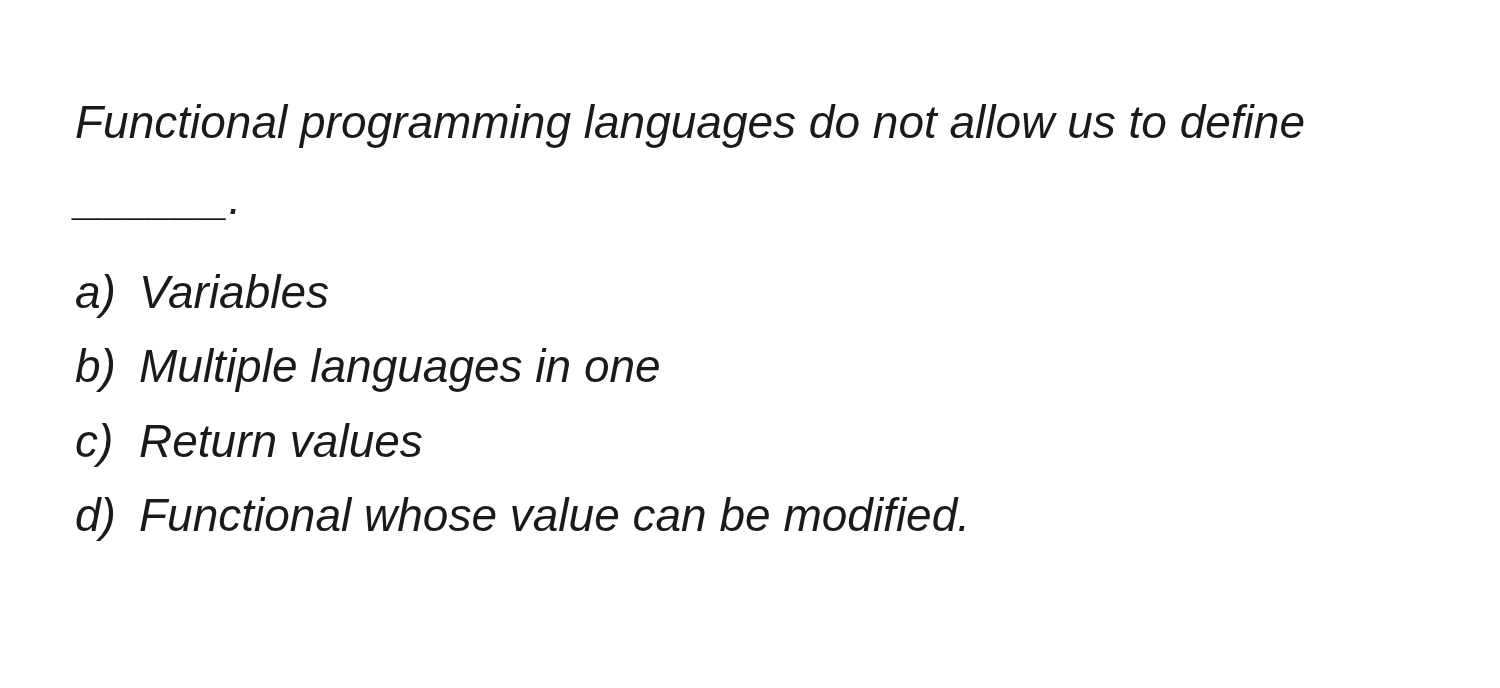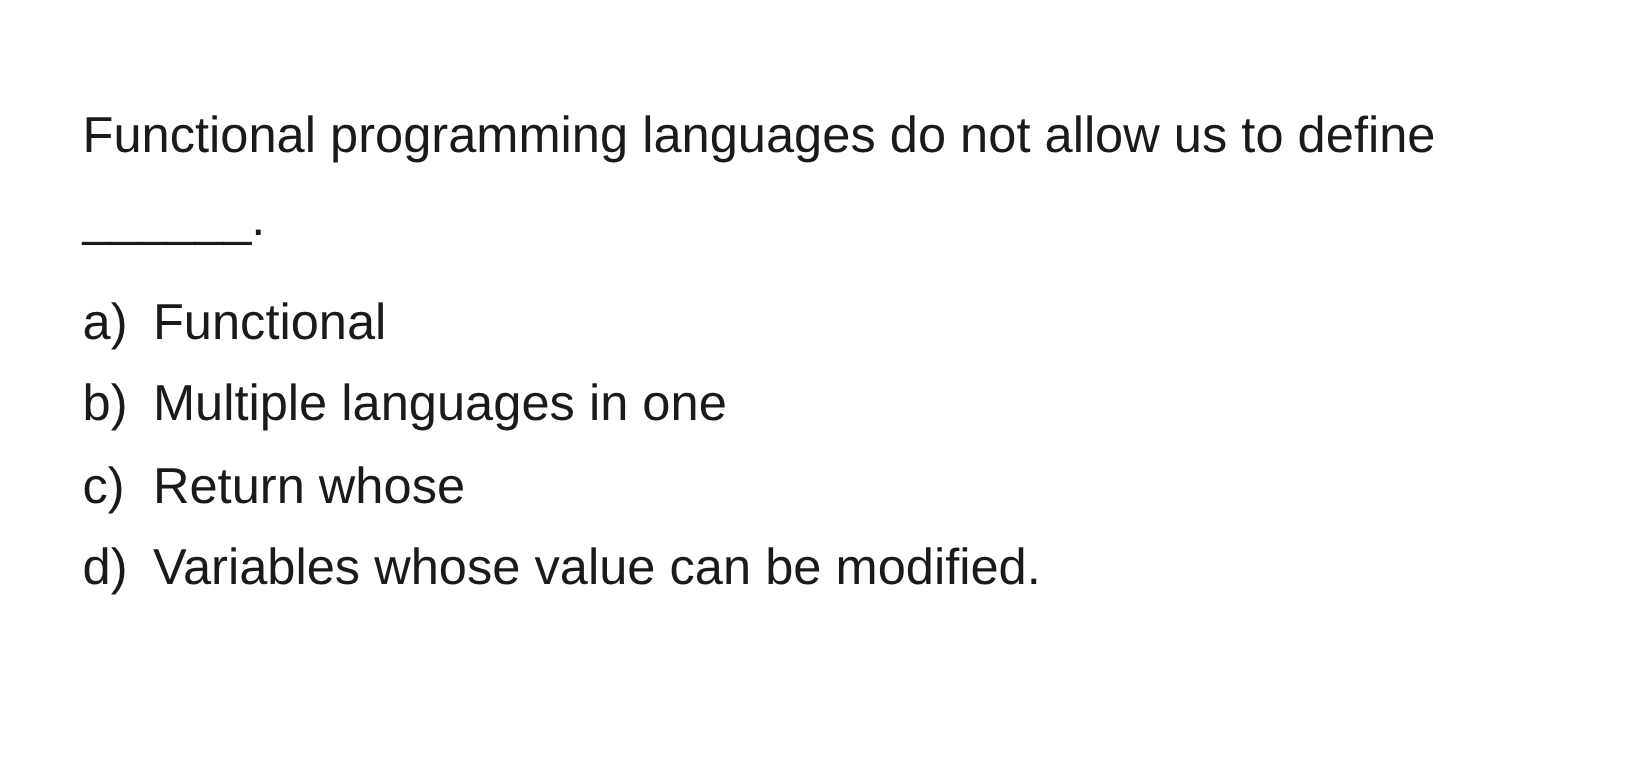--- a/index.html
+++ b/index.html
@@ -10,20 +10,21 @@
     body {
       width: 1500px;
       height: 688px;
       background: #ffffff;
       font-family: -apple-system, BlinkMacSystemFont, "Segoe UI", Helvetica, Arial, sans-serif;
       color: #1a1a1a;
       padding: 85px 75px;
     }
     .question-container {
       max-width: 1350px;
+      font-style: italic;
     }
     .question-text {
       font-size: 46px;
       line-height: 1.65;
       font-weight: 400;
       margin-bottom: 18px;
     }
     .options {
       display: flex;
       flex-direction: column;
@@ -43,28 +44,28 @@
     }
   </style>
 </head>
 <body>
 
 <div class="question-container">
   <div class="question-text">Functional programming languages do not allow us to define ______.</div>
   <div class="options">
     <div class="option">
       <span class="option-label">a)</span>
-      <span class="option-text">Functional</span>
+      <span class="option-text">Variables</span>
     </div>
     <div class="option">
       <span class="option-label">b)</span>
       <span class="option-text">Multiple languages in one</span>
     </div>
     <div class="option">
       <span class="option-label">c)</span>
-      <span class="option-text">Return whose</span>
+      <span class="option-text">Return values</span>
     </div>
     <div class="option">
       <span class="option-label">d)</span>
-      <span class="option-text">Variables whose value can be modified.</span>
+      <span class="option-text">Functional whose value can be modified.</span>
     </div>
   </div>
 </div>
 
 </body></html>

